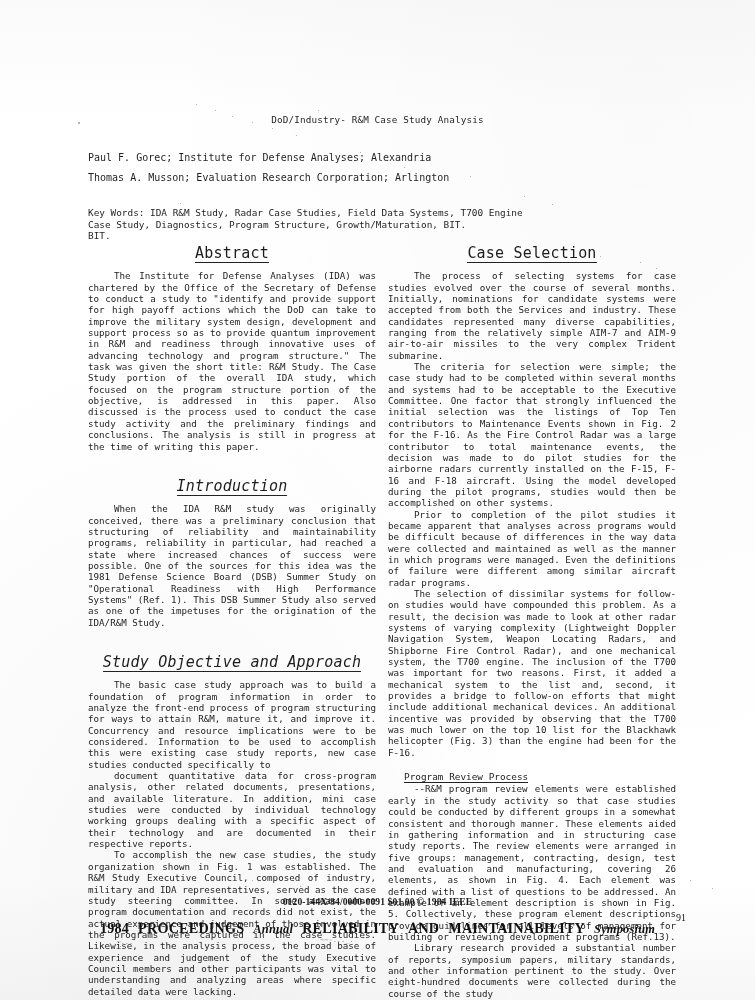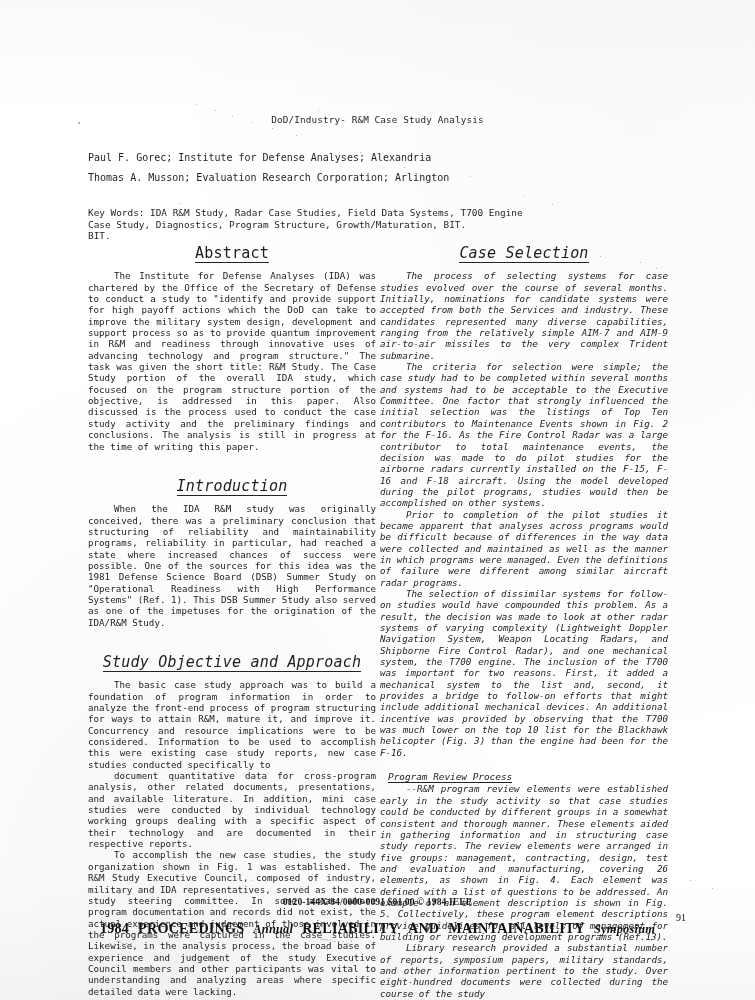--- a/index.html
+++ b/index.html
@@ -78,39 +78,39 @@
   
   .col {
     position: absolute;
     top: 248px;
     width: 288px;
     font-size: 9.2px;
     line-height: 11.35px;
     color: #1d1d1d;
   }
   .col-left  { left: 88px; }
-  .col-right { left: 380px; font-style: italic; }
+  .col-right { left: 388px; }
 
   h2.sec {
     font-size: 15px;
     font-weight: normal;
     text-align: center;
     margin: 0 0 11px 0;
     padding: 0;
     letter-spacing: 0.2px;
   }
   h2.sec span { border-bottom: 1px solid #222; padding-bottom: 0px; }
   h2.sec.first { margin-top: 0; }
   h2.sec.spaced { margin-top: 29px; font-style: italic; }
 
   h2.sec-left {
     font-size: 9.4px;
     font-weight: normal;
     text-align: left;
-    margin: 13px 0 1px 8px;
+    margin: 13px 0 1px 16px;
     padding: 0;
   }
   h2.sec-left span { border-bottom: 1px solid #222; }
 
   p.para {
     margin: 0 0 0 0;
     text-align: justify;
     text-indent: 26px;
     hyphens: none;
   }

